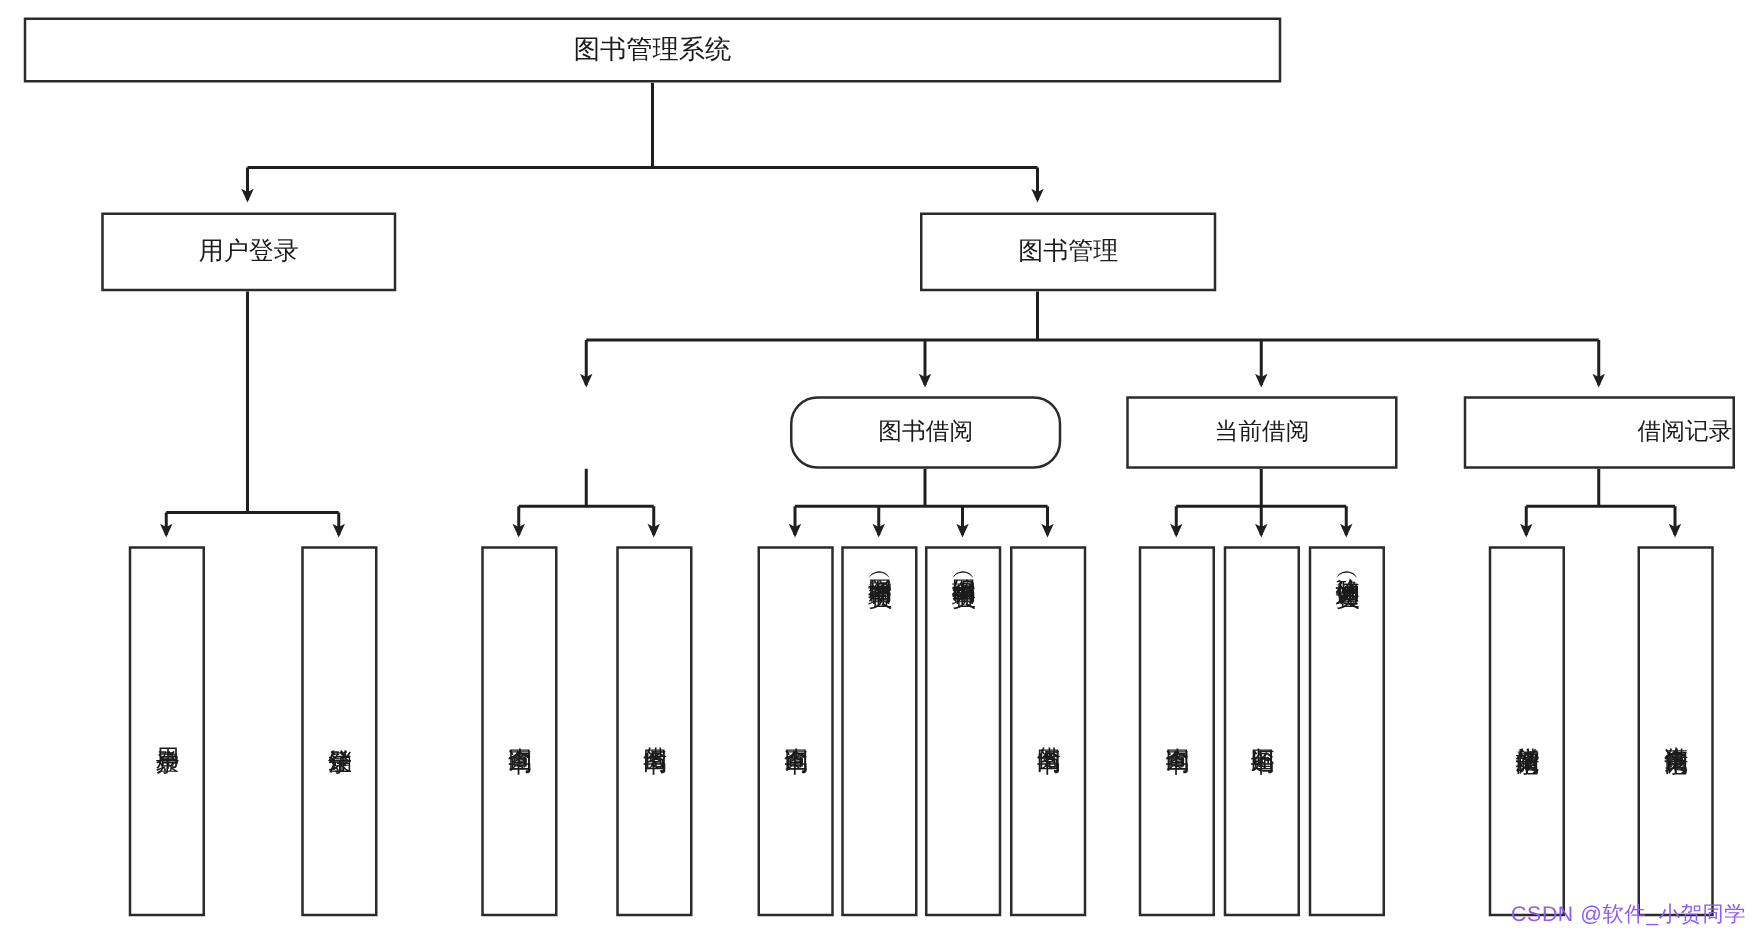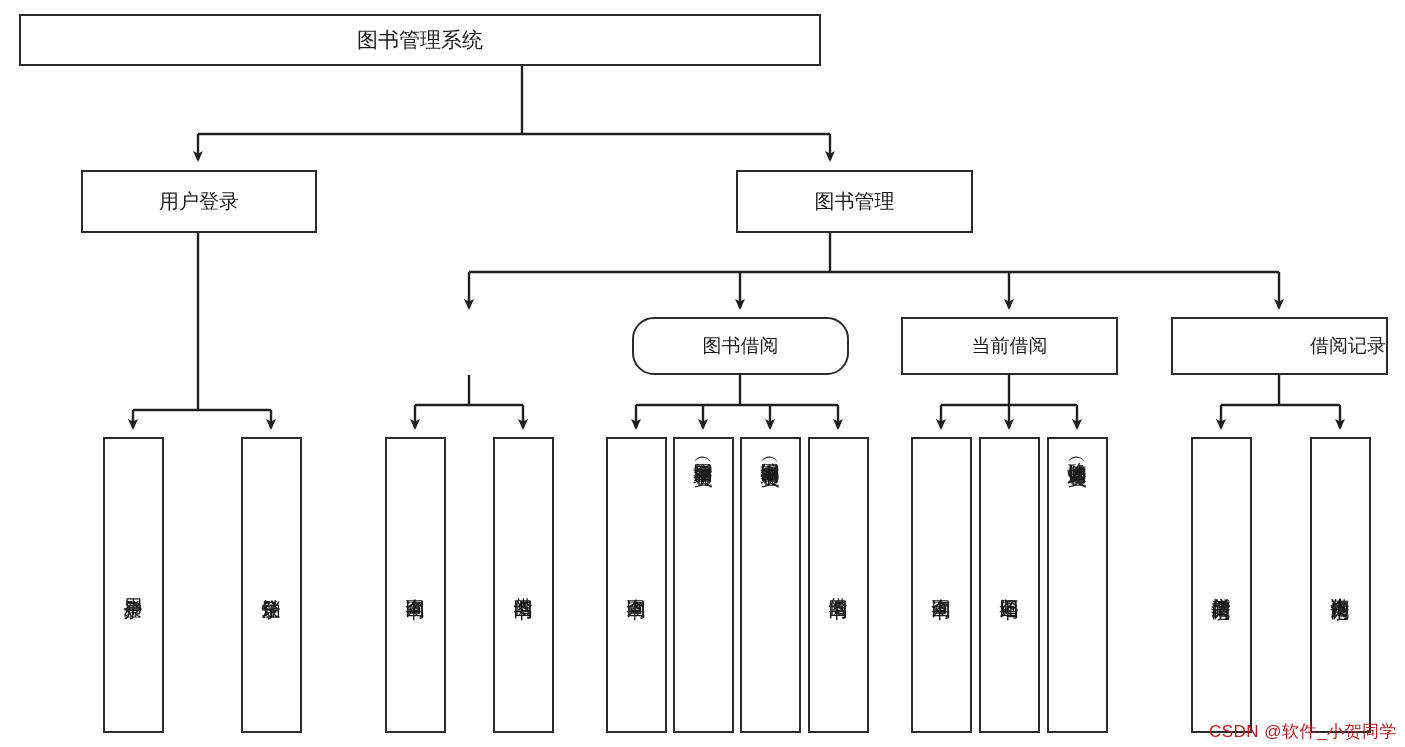--- a/index.html
+++ b/index.html
@@ -67,21 +67,21 @@
   }
   .node-leaf.align-top {
     align-items: flex-start;
     padding-top: 8px;
   }
   #watermark {
     position: absolute;
     right: 8px;
     bottom: 4px;
     font-size: 17px;
-    color: #b91c1c;
+    color: #8b5cf6;
     letter-spacing: 0.5px;
     white-space: nowrap;
   }
 </style>
 </head>
 <body>
 
 <div id="canvas">
 
   <svg id="edges" viewBox="0 0 1405 747" width="1405" height="747" xmlns="http://www.w3.org/2000/svg">
@@ -128,21 +128,21 @@
       <path d="M1009,405 L1009,428" marker-end="url(#arrow)"></path>
       <path d="M1077,405 L1077,428" marker-end="url(#arrow)"></path>
 
       <path d="M1279,375 L1279,405"></path>
       <path d="M1221,405 L1340,405"></path>
       <path d="M1221,405 L1221,428" marker-end="url(#arrow)"></path>
       <path d="M1340,405 L1340,428" marker-end="url(#arrow)"></path>
     </g>
   </svg>
 
-  <div class="node node-root" style="left:19px; top:14px; width:802px; height:52px;">
+  <div class="node node-root" style="left:19px; top:14px; width:1006px; height:52px;">
     <span class="label">图书管理系统</span>
   </div>
 
   <div class="node node-l1" style="left:81px; top:170px; width:236px; height:63px;">
     <span class="label">用户登录</span>
   </div>
   <div class="node node-l1" style="left:711px; top:170px; width:237px; height:63px;margin-left:25px;">
     <span class="label">图书管理</span>
   </div>
 

